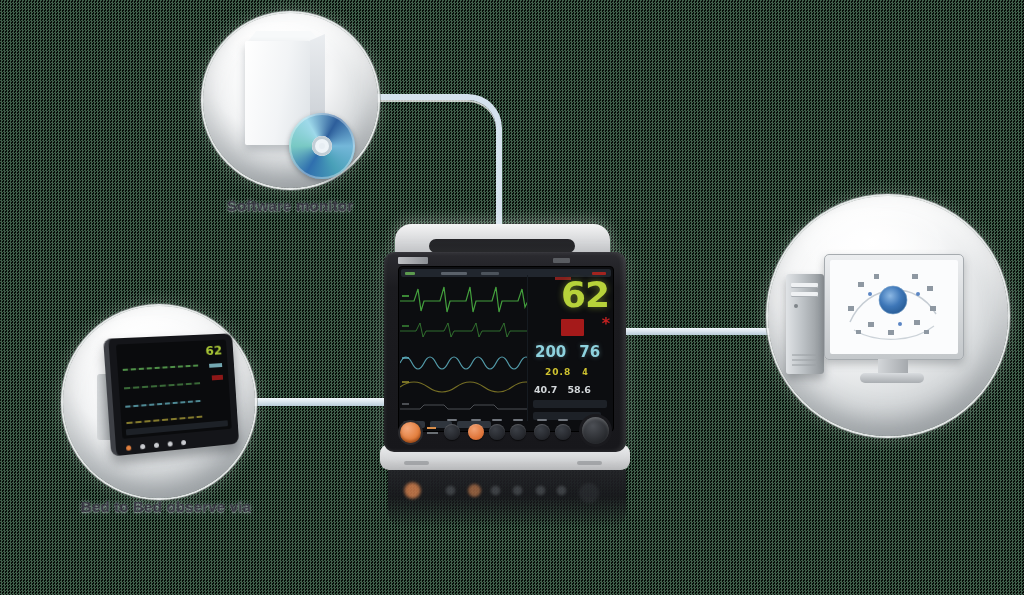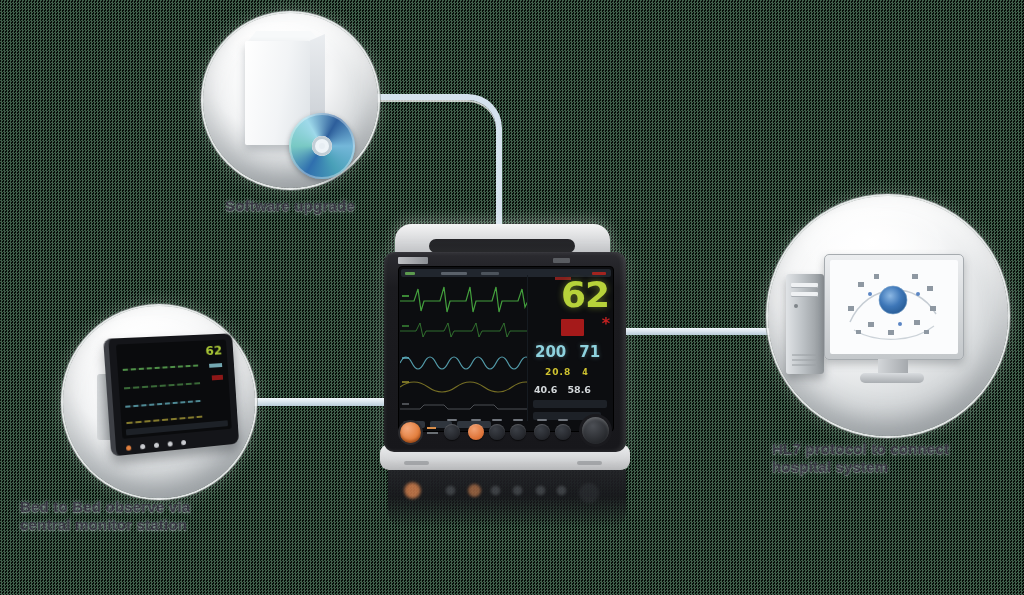--- a/index.html
+++ b/index.html
@@ -31,21 +31,21 @@
   .bubble-glare{position:absolute;left:12%;top:5%;width:62%;height:34%;border-radius:50%;
     background:radial-gradient(ellipse at 50% 40%,rgba(255,255,255,.95),rgba(255,255,255,0) 70%);}
   .bubble-software{left:203px;top:13px;width:175px;height:175px;}
   .bubble-central{left:63px;top:306px;width:192px;height:192px;}
   .bubble-hl7{left:768px;top:196px;width:240px;height:240px;}
   
   .label{position:absolute;z-index:2;color:#3a3a45;font-weight:bold;font-size:15px;
     line-height:18px;letter-spacing:.2px;filter:blur(.35px);
     text-shadow:0 0 4px rgba(215,228,235,.5),0 1px 1px rgba(235,242,246,.35);}
   .label-software{left:190px;top:197px;width:200px;text-align:center;}
-  .label-central{left:20px;top:498px;width:292px;text-align:left;}
+  .label-central{left:20px;top:498px;width:292px;text-align:center;}
   .label-hl7{left:772px;top:440px;width:246px;text-align:left;}
   
   .swbox-top{position:absolute;left:42px;top:18px;width:80px;height:14px;background:#f7f9fa;
     clip-path:polygon(14% 0,82% 0,100% 100%,0 100%);}
   .swbox-front{position:absolute;left:42px;top:28px;width:66px;height:104px;border-radius:2px;
     background:linear-gradient(100deg,#ffffff 0%,#f2f4f6 55%,#dde2e6 100%);
     box-shadow:0 5px 9px rgba(80,90,100,.3);}
   .swbox-side{position:absolute;left:107px;top:21px;width:15px;height:108px;
     background:linear-gradient(#eaedf0,#c6cbd1);clip-path:polygon(0 6%,100% 0,100% 94%,0 100%);}
   .cd{position:absolute;left:86px;top:100px;width:66px;height:66px;border-radius:50%;
@@ -180,21 +180,21 @@
     <div class="bubble-glare"></div>
     <div>
       <div class="swbox-top"></div>
       <div class="swbox-front"></div>
       <div class="swbox-side"></div>
     </div>
     <div class="cd">
       <div class="cd-hole"></div>
     </div>
   </div>
-  <div class="label label-software">Software upgrade</div>
+  <div class="label label-software">Software monitor</div>
 
   <div class="bubble bubble-central">
     <div class="bubble-glare"></div>
     <div class="mini-mount"></div>
     <div class="mini-monitor">
       <div class="mini-screen">
         <div class="mini-hr">62</div>
         <div class="mini-stat1"></div>
         <div class="mini-stat2"></div>
         <div class="mini-wave mw1"></div>
@@ -207,21 +207,20 @@
         <span class="mini-dot orange"></span>
         <span class="mini-dot"></span>
         <span class="mini-dot"></span>
         <span class="mini-dot"></span>
         <span class="mini-dot"></span>
       </div>
     </div>
   </div>
   <div class="label label-central">
     <div>Bed to Bed observe via</div>
-    <div>central monitor station</div>
   </div>
 
   <div class="bubble bubble-hl7">
     <div class="bubble-glare"></div>
     <div class="tower">
       <div class="bay bay1"></div>
       <div class="bay bay2"></div>
       <div class="tower-dot"></div>
       <div class="tower-vent"></div>
     </div>
@@ -256,24 +255,20 @@
             <circle cx="40" cy="34" r="2"></circle>
               <circle cx="88" cy="34" r="2"></circle>
               <circle cx="70" cy="64" r="2"></circle>
           </g>
         </svg>
       </div>
     </div>
     <div class="pc-neck"></div>
     <div class="pc-base"></div>
   </div>
-  <div class="label label-hl7">
-    <div>HL7 protocol to connect</div>
-    <div>hospital system</div>
-  </div>
 
   <div class="handle">
     <div class="handle-slot"></div>
   </div>
   <div class="mon-base">
     <span class="base-slot bs-l"></span>
     <span class="base-slot bs-r"></span>
   </div>
   <div class="mon-body">
     <div class="brand-logo"></div>
@@ -301,28 +296,28 @@
           <rect x="2" y="126" width="7" height="2" fill="#8a9096" opacity=".5"></rect>
         </g>
       </svg>
       <div class="numerics">
         <div class="alarm-tick"></div>
         <div class="hr-big">62</div>
         <div class="nibp-block"></div>
         <span class="alarm-star">*</span>
         <div class="spo2-row">
           <span>200</span>
-          <span>71</span>
+          <span>76</span>
         </div>
         <div class="aux-row">
           <span>20.8</span>
           <span class="aux-sub">4</span>
         </div>
         <div class="temp-row">
-          <span>40.6</span>
+          <span>40.7</span>
           <span>58.6</span>
         </div>
         <div class="dim-row dr1"></div>
         <div class="dim-row dr2"></div>
       </div>
       <div class="screen-menubar">
         <span class="mb"></span>
         <span class="mb"></span>
         <span class="mb wide"></span>
       </div>

